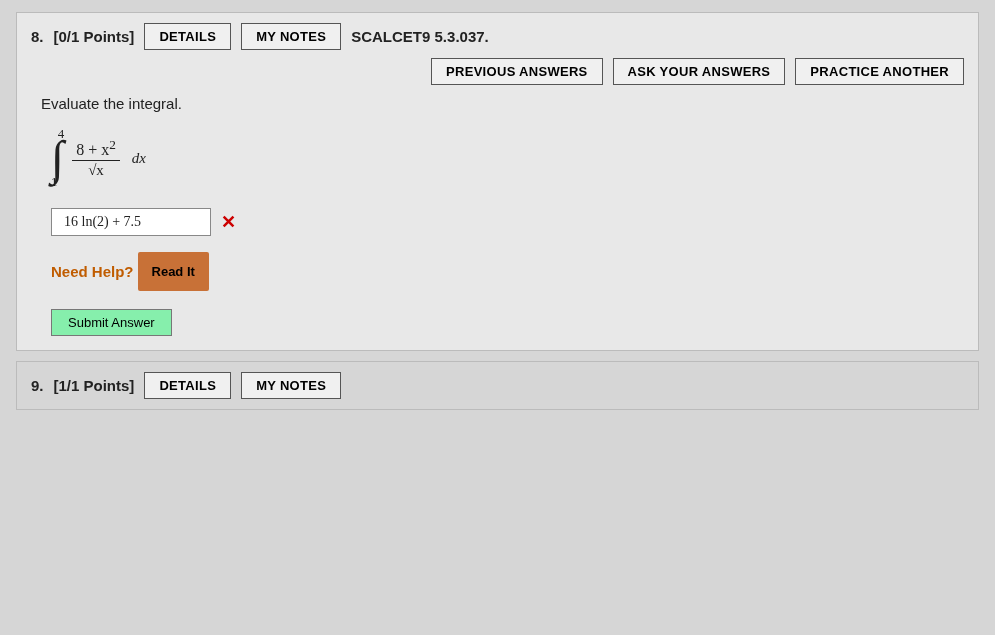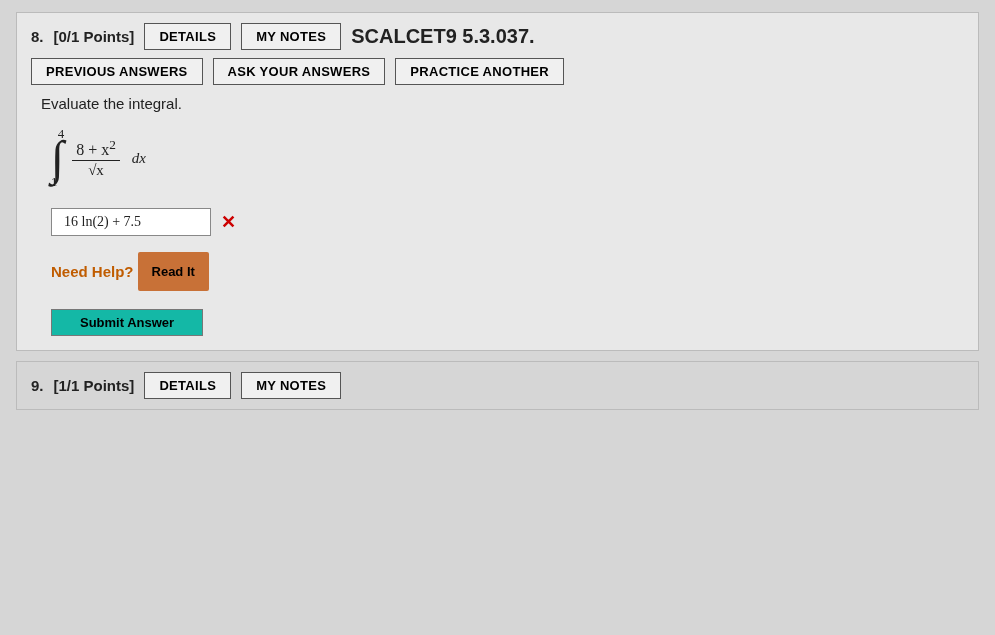--- a/index.html
+++ b/index.html
@@ -46,20 +46,21 @@
       font-weight: bold;
       cursor: pointer;
       letter-spacing: 0.3px;
     }
 
     .second-row {
       display: flex;
       gap: 10px;
       margin-bottom: 10px;
       flex-wrap: wrap;
+      justify-content: flex-end;
     }
 
     .prompt-text {
       font-size: 15px;
       margin-bottom: 14px;
       margin-left: 10px;
     }
 
     .integral-area {
       margin-left: 20px;
@@ -150,25 +151,24 @@
     }
 
     .submit-row {
       display: flex;
       gap: 10px;
       margin-left: 20px;
     }
 
     .btn-submit {
       border: 1.5px solid #777;
-      background: #14b8a6;
-      padding: 5px 28px;
+      background: #86efac;
+      padding: 5px 16px;
       font-size: 13px;
       cursor: pointer;
-      font-weight: bold;
     }
 
     .next-question {
       background: #d6d6d6;
       border: 1px solid #bbb;
       padding: 10px 14px;
       display: flex;
       align-items: center;
       gap: 10px;
     }
@@ -178,21 +178,21 @@
 
 <div class="outer">
 
   <div class="question-block">
 
     <div class="top-row">
       <span class="question-number">8.</span>
       <span class="question-number">[0/1 Points]</span>
       <button class="btn-outline">DETAILS</button>
       <button class="btn-outline">MY NOTES</button>
-      <span style="font-weight:bold; font-size:20px;">SCALCET9 5.3.037.</span>
+      <span style="font-weight:bold; font-size:15px;">SCALCET9 5.3.037.</span>
     </div>
 
     <div class="second-row">
       <button class="btn-outline">PREVIOUS ANSWERS</button>
       <button class="btn-outline">ASK YOUR ANSWERS</button>
       <button class="btn-outline">PRACTICE ANOTHER</button>
     </div>
 
     <div class="prompt-text">Evaluate the integral.</div>
 

